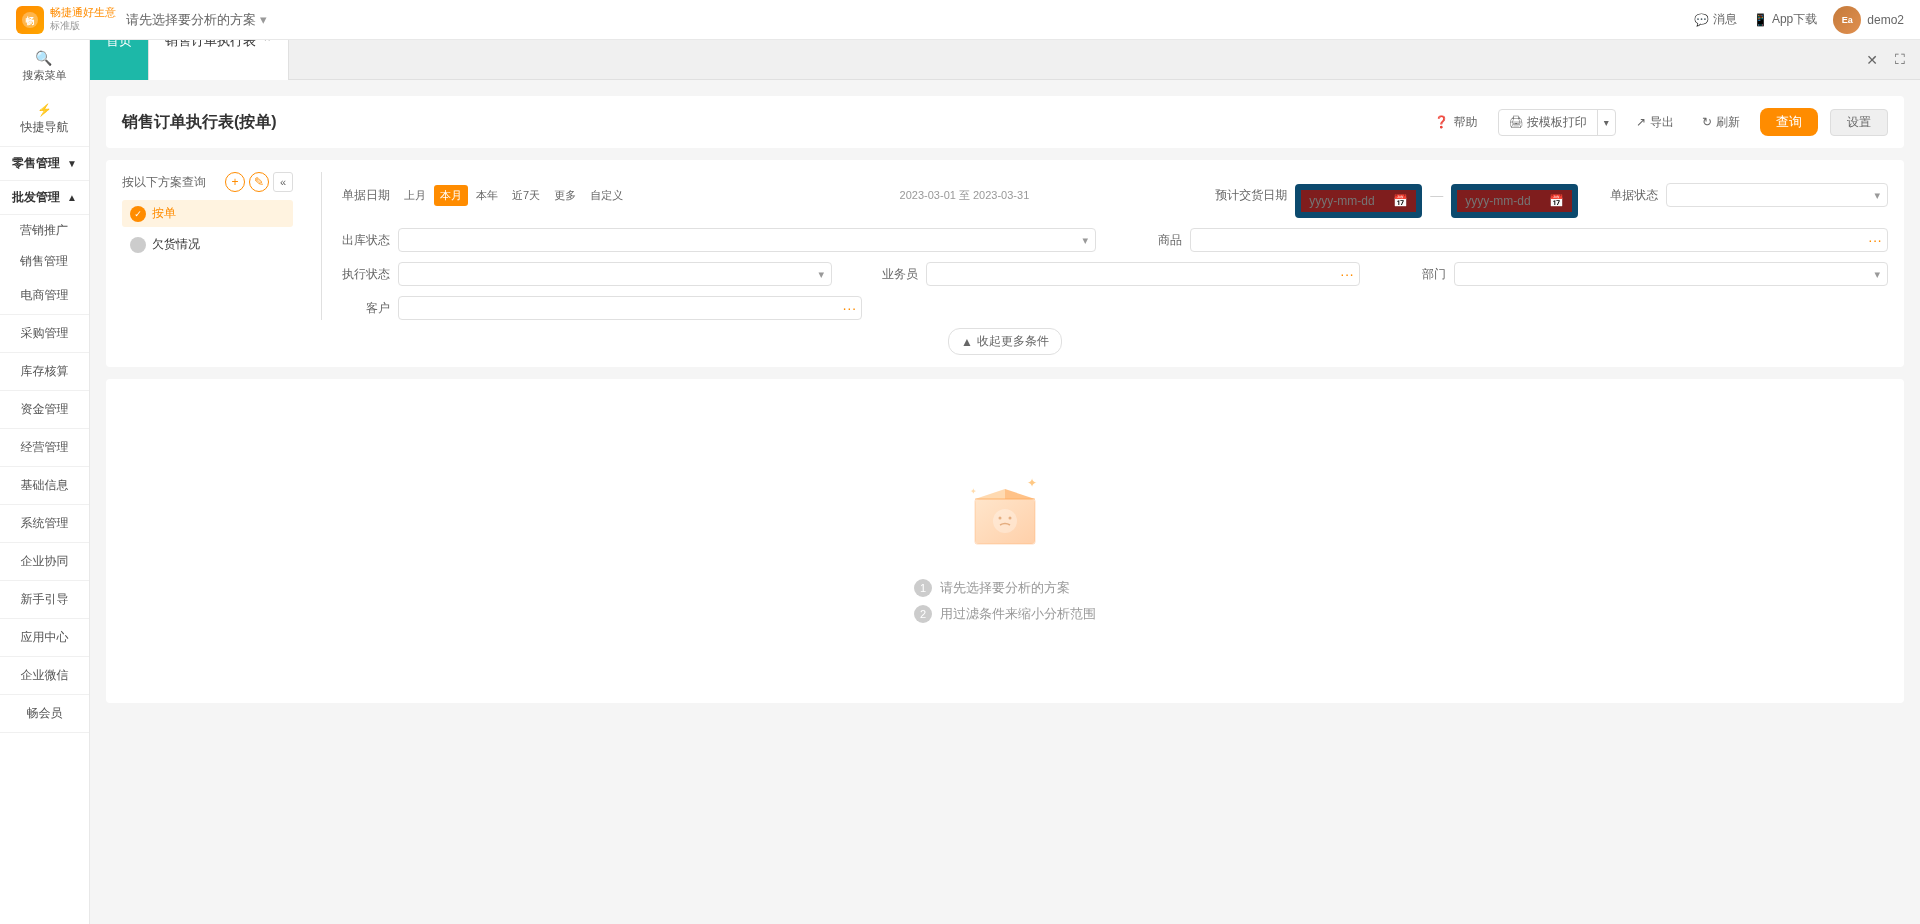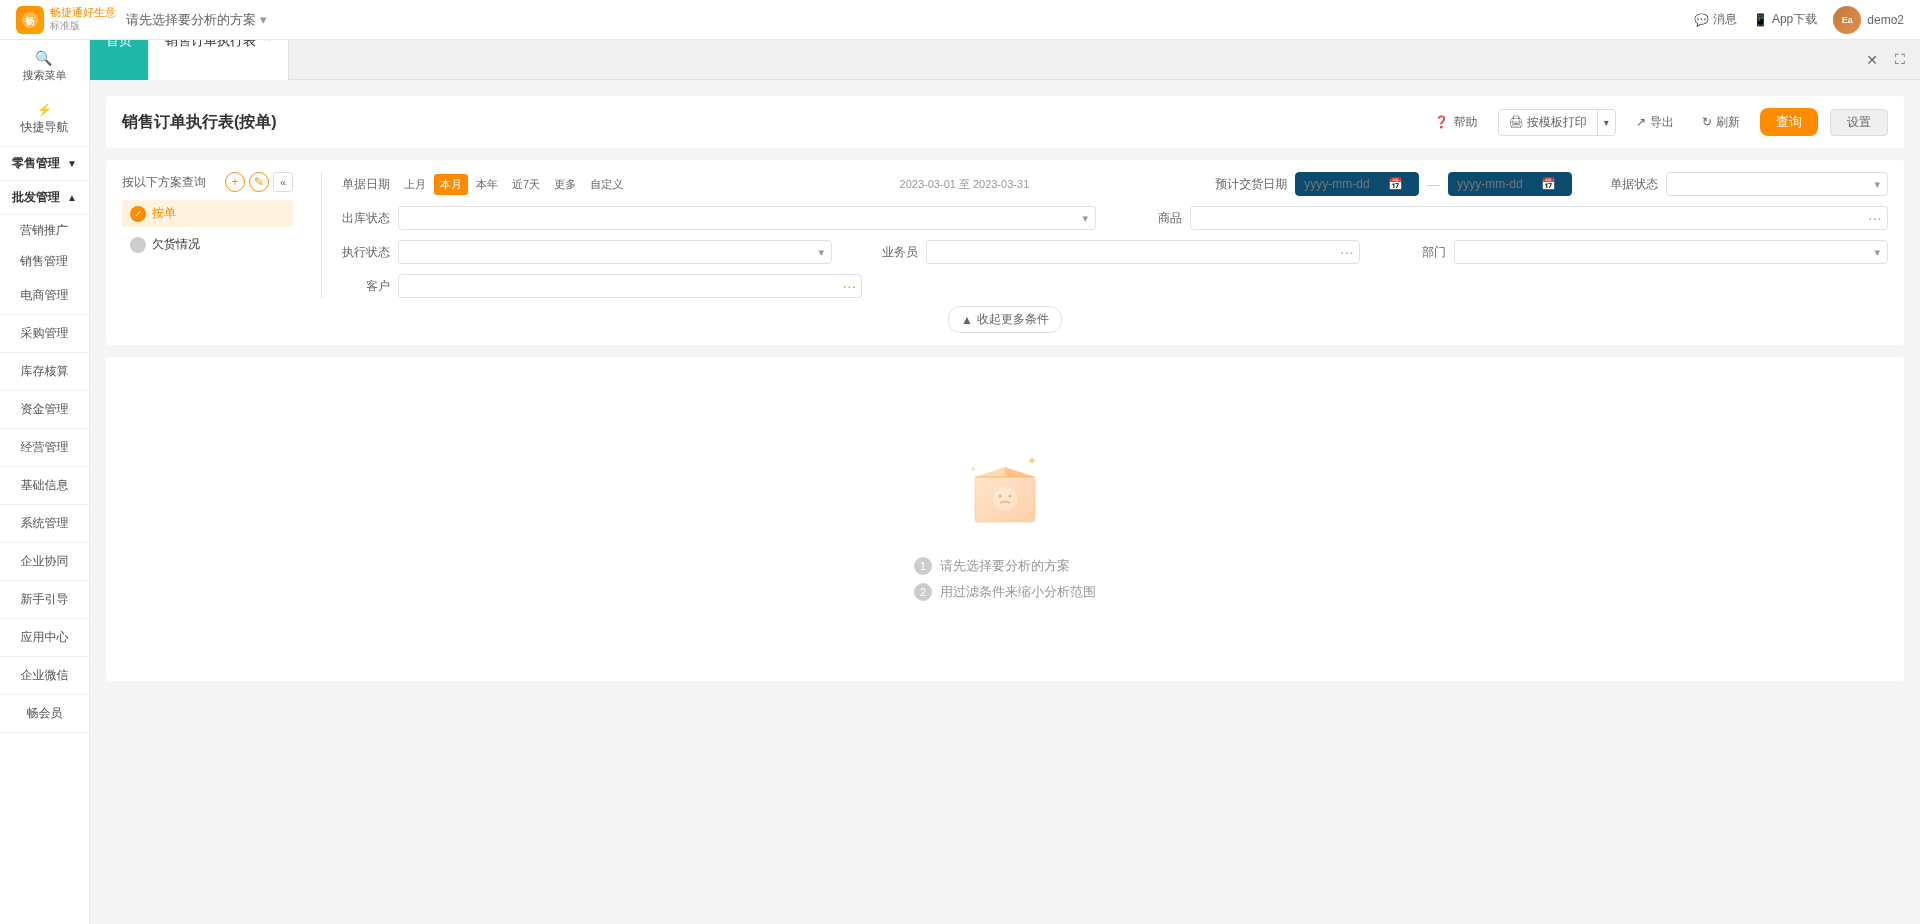--- a/index.html
+++ b/index.html
@@ -329,26 +329,27 @@
       border-radius: 3px;
     }
     .date-tab.active {
       background: #ff8c00;
       color: white;
       border-radius: 3px;
     }
     .date-input-wrap {
       display: flex;
       align-items: center;
-      border: 1px solid #0c4a6e;
+      border: 6px solid #0c4a6e;
       border-radius: 4px;
       padding: 4px 8px;
       gap: 4px;
       flex: 1;
-      background: #0c4a6e;
+      background: #7f1d1d;
+      margin-top: 12px;
     }
     .date-input-wrap input {
       border: none;
       outline: none;
       font-size: 12px;
       color: #bbb;
       width: 80px;
       background: transparent;
     }
     .date-sep { color: #ccc; }

